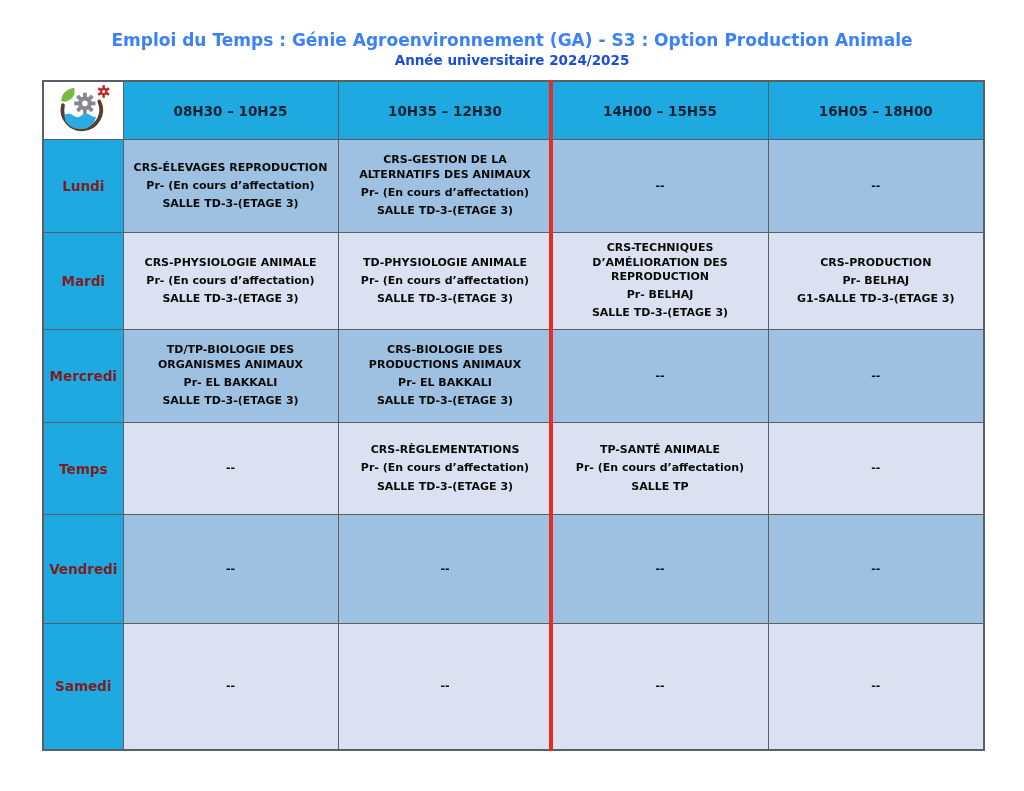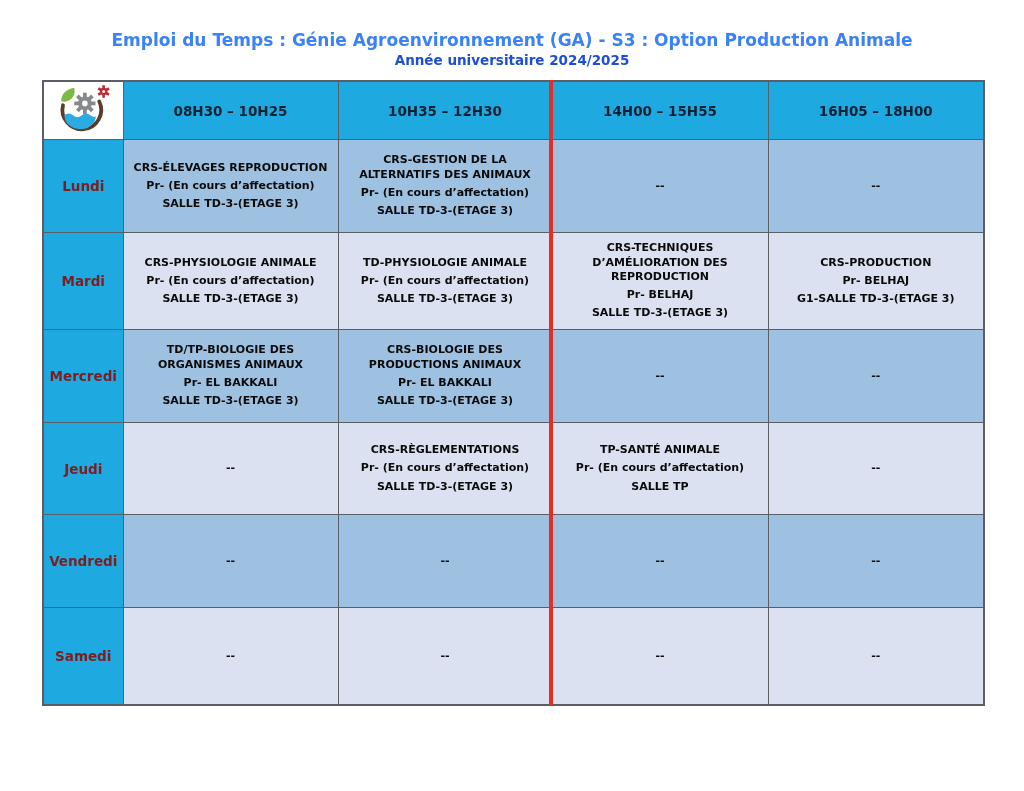--- a/index.html
+++ b/index.html
@@ -212,42 +212,42 @@
             </td>
             <td>
               <div class="cell-line">CRS-BIOLOGIE DES PRODUCTIONS ANIMAUX</div>
               <div class="cell-line">Pr- EL BAKKALI</div>
               <div class="cell-line">SALLE TD-3-(ETAGE 3)</div>
             </td>
             <td>--</td>
             <td>--</td>
           </tr>
           <tr class="row-light" style="height: 92px;">
-            <th class="day-cell">Jeudi</th>
+            <th class="day-cell">Temps</th>
             <td>--</td>
             <td>
               <div class="cell-line">CRS-RÈGLEMENTATIONS</div>
               <div class="cell-line">Pr- (En cours d’affectation)</div>
               <div class="cell-line">SALLE TD-3-(ETAGE 3)</div>
             </td>
             <td>
               <div class="cell-line">TP-SANTÉ ANIMALE</div>
               <div class="cell-line">Pr- (En cours d’affectation)</div>
               <div class="cell-line">SALLE TP</div>
             </td>
             <td>--</td>
           </tr>
-          <tr class="row-blue" style="height: 93px;">
+          <tr class="row-blue" style="height: 109px;">
             <th class="day-cell">Vendredi</th>
             <td>--</td>
             <td>--</td>
             <td>--</td>
             <td>--</td>
           </tr>
-          <tr class="row-light" style="height: 97px;">
+          <tr class="row-light" style="height: 126px;">
             <th class="day-cell">Samedi</th>
             <td>--</td>
             <td>--</td>
             <td>--</td>
             <td>--</td>
           </tr>
         </tbody>
     </table>
     <div class="lunch-divider"></div>
   </div>

